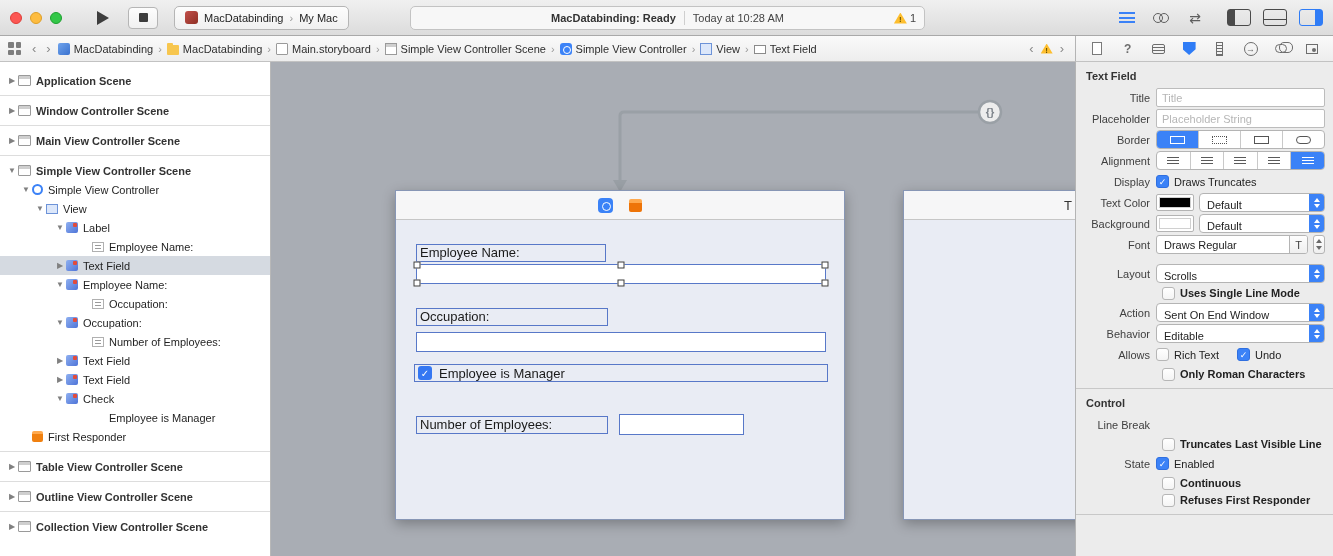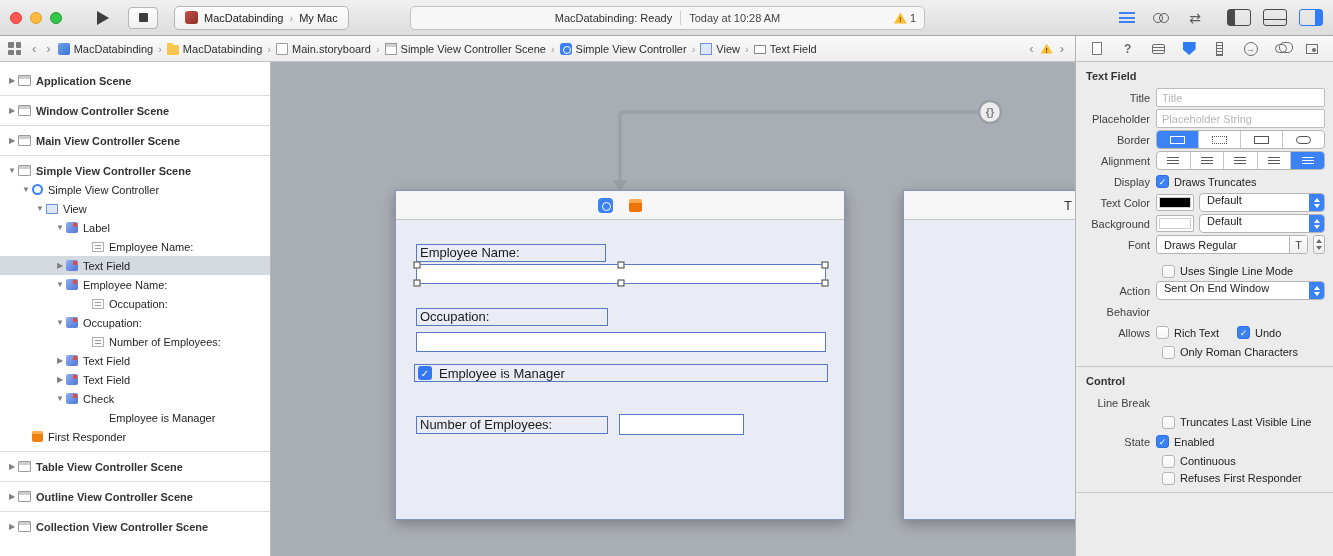--- a/index.html
+++ b/index.html
@@ -15,21 +15,21 @@
   .tl.yellow { background:#fdbc40; border:1px solid #de9f27; }
   .tl.green { background:#33c748; border:1px solid #1da02f; }
   .run-btn { width:26px; height:22px; display:flex; align-items:center; justify-content:center; }
   .play-tri { width:0; height:0; border-left:12px solid #3d3d3d; border-top:7px solid transparent; border-bottom:7px solid transparent; }
   .stop-btn { width:30px; height:22px; margin-left:12px; border:1px solid #b5b5b5; border-radius:4px; background:linear-gradient(#fdfdfd,#f0f0f0); display:flex; align-items:center; justify-content:center; }
   .stop-sq { width:9px; height:9px; background:#3d3d3d; border-radius:1px; }
   .scheme { height:24px; margin-left:16px; border:1px solid #b5b5b5; border-radius:5px; background:linear-gradient(#fdfdfd,#f0f0f0); display:flex; align-items:center; gap:6px; padding:0 10px; }
   .app-ic { width:13px; height:13px; border-radius:3px; background:linear-gradient(135deg,#c2504a,#8f2f24); }
   .scheme .sep { color:#9a9a9a; font-size:11px; }
   .status { position:absolute; left:410px; top:6px; width:515px; height:24px; border:1px solid #c3c3c3; border-radius:5px; background:#f7f7f7; display:flex; align-items:center; justify-content:center; gap:8px; }
-  .st-title { font-weight:normal; color:#333; }
+  .st-title { font-weight:bold; color:#333; }
   .st-div { width:1px; height:14px; background:#cfcfcf; }
   .st-time { color:#444; }
   .st-warn { position:absolute; right:8px; top:0; height:100%; display:flex; align-items:center; gap:3px; color:#444; }
   .warn-tri { width:13px; height:11px; background:#fdbe2e; clip-path:polygon(50% 0,100% 100%,0 100%); display:inline-block; position:relative; flex:none; }
   .warn-tri::after { content:"!"; position:absolute; left:0; right:0; top:2px; text-align:center; font-size:8px; line-height:9px; color:#6b5200; font-weight:bold; }
   .tb-right { position:absolute; right:10px; top:0; height:100%; display:flex; align-items:center; gap:10px; }
   .ed-icon { width:24px; height:20px; display:flex; align-items:center; justify-content:center; }
   .lines-i { width:16px; height:11px; background:repeating-linear-gradient(to bottom,#3b82f7 0 2px,transparent 2px 4.6px); }
   .circ { width:10px; height:10px; border:1.6px solid #5f5f5f; border-radius:50%; display:inline-block; }
   .circ.c2 { margin-left:-4px; }
@@ -118,41 +118,41 @@
   .cv-field { position:absolute; background:#fff; border:1px solid #5878c8; }
   .cv-sel { position:absolute; left:20px; top:44px; width:410px; height:20px; background:#fff; border:1px solid #5878c8; }
   .h { position:absolute; width:7px; height:7px; background:#fff; border:1px solid #3c3c3c; transform:translate(-50%,-50%); }
   .cv-checkrow { position:absolute; display:flex; align-items:center; gap:7px; border:1px solid #5878c8; font-size:13px; color:#1a1a1a; padding:0 3px; }
   .cv-cb { width:14px; height:14px; background:#3577f2; border-radius:3px; color:#fff; font-size:10px; display:flex; align-items:center; justify-content:center; flex:none; }
 
   
   .inspector { width:258px; background:#ececec; border-left:1px solid #b4b4b4; overflow:hidden; flex:none; padding-top:6px; }
   .insp-section { font-weight:bold; color:#333; padding:2px 10px 4px; }
   .insp-row { height:19px; display:flex; align-items:center; margin:2px 8px 2px 0; }
-  .insp-row.sub { height:16px; margin:1px 8px 1px 86px; }
+  .insp-row.sub { height:16px; margin:1px 8px 1px 86px;font-weight:bold; }
   .insp-label { width:80px; text-align:right; padding-right:6px; color:#404040; flex:none; }
   .insp-ctrl { flex:1; display:flex; align-items:center; gap:5px; min-width:0; }
   .tf { width:100%; height:19px; border:1px solid #bcbcbc; border-radius:2px; background:#fff; font-family:"Liberation Sans",sans-serif; font-size:11px; padding:0 5px; color:#222; outline:none; }
   .tf::placeholder { color:#b6b6b6; }
   .segmented { flex:1; height:19px; display:flex; background:#fff; border:1px solid #b4b4b4; border-radius:4px; overflow:hidden; }
   .seg { flex:1; display:flex; align-items:center; justify-content:center; }
   .seg + .seg { border-left:1px solid #c9c9c9; }
   .seg.on { background:#3b82f7; }
   .bars { width:12px; height:8px; background:repeating-linear-gradient(to bottom,#5a5a5a 0 1px,transparent 1px 3px); }
   .seg.on .bars { background:repeating-linear-gradient(to bottom,#fff 0 1px,transparent 1px 3px); }
   .bx { width:15px; height:8px; border:1px solid #555; display:inline-block; }
   .bx.w { border-color:#fff; }
   .bx.dotted { border-style:dotted; }
   .bx.pill { border-radius:4px; }
   .cb { width:13px; height:13px; border:1px solid #b6b6b6; border-radius:3px; background:linear-gradient(#fff,#f4f4f4); display:flex; align-items:center; justify-content:center; font-size:9px; color:#fff; flex:none; }
   .cb.checked { background:#3b82f7; border-color:#2f6fe0; }
   .cb-label { color:#222; white-space:nowrap; }
   .well { width:38px; height:17px; border:1px solid #b4b4b4; border-radius:2px; background:#fff; padding:2px; flex:none; }
   .well .swatch { display:block; width:100%; height:100%; border:1px solid #d0d0d0; }
-  .popup { position:relative; flex:1; height:19px; background:#fff; border:1px solid #b4b4b4; border-radius:4px; display:flex; align-items:flex-start; padding:0 20px 0 7px; white-space:nowrap; overflow:hidden; }
+  .popup { position:relative; flex:1; height:19px; background:#fff; border:1px solid #b4b4b4; border-radius:4px; display:flex; align-items:flex-end; padding:0 20px 0 7px; white-space:nowrap; overflow:hidden; }
   .cap { position:absolute; right:-1px; top:-1px; bottom:-1px; width:16px; background:#3b82f7; border-radius:0 4px 4px 0; display:flex; flex-direction:column; align-items:center; justify-content:center; gap:2px; }
   .cap i { width:0; height:0; border-left:3px solid transparent; border-right:3px solid transparent; }
   .cap i.up { border-bottom:4px solid #fff; }
   .cap i.down { border-top:4px solid #fff; }
   .fontbox { position:relative; flex:1; height:19px; background:#fff; border:1px solid #b4b4b4; border-radius:3px; display:flex; align-items:center; padding:0 22px 0 7px; white-space:nowrap; overflow:hidden; }
   .fb-t { position:absolute; right:0; top:0; bottom:0; width:18px; border-left:1px solid #b4b4b4; background:linear-gradient(#fdfdfd,#efefef); display:flex; align-items:center; justify-content:center; color:#444; }
   .stepper { width:12px; height:19px; border:1px solid #b4b4b4; border-radius:3px; background:linear-gradient(#fff,#efefef); display:flex; flex-direction:column; align-items:center; justify-content:center; gap:3px; flex:none; }
   .stepper i { width:0; height:0; border-left:3px solid transparent; border-right:3px solid transparent; }
   .stepper .up { border-bottom:4px solid #6a6a6a; }
   .stepper .down { border-top:4px solid #6a6a6a; }
@@ -558,38 +558,59 @@
               <span class="fb-t">T</span>
             </span>
           <span class="stepper">
               <i class="up"></i>
               <i class="down"></i>
             </span>
         </span>
       </div>
 
       <div class="gap6"></div>
+      <div class="insp-row">
+        <span class="insp-label">Layout</span>
+        <span class="insp-ctrl">
+            <span class="popup">
+              <span>Scrolls</span>
+              <span class="cap">
+                <i class="up"></i>
+                <i class="down"></i>
+              </span>
+            </span>
+          </span>
+      </div>
       <div class="insp-row sub">
         <span class="cb"></span>
         <span class="cb-label" style="margin-left:5px;">Uses Single Line Mode</span>
       </div>
       <div class="insp-row">
         <span class="insp-label">Action</span>
         <span class="insp-ctrl">
             <span class="popup">
               <span>Sent On End Window</span>
               <span class="cap">
                 <i class="up"></i>
                 <i class="down"></i>
               </span>
             </span>
           </span>
       </div>
       <div class="insp-row">
         <span class="insp-label">Behavior</span>
+        <span class="insp-ctrl">
+            <span class="popup">
+              <span>Editable</span>
+              <span class="cap">
+                <i class="up"></i>
+                <i class="down"></i>
+              </span>
+            </span>
+          </span>
       </div>
       <div class="insp-row">
         <span class="insp-label">Allows</span>
         <span class="insp-ctrl">
           <span class="cb"></span>
           <span class="cb-label">Rich Text</span>
           <span style="width:8px;"></span>
           <span class="cb checked">
               <span>✓</span>
             </span>

